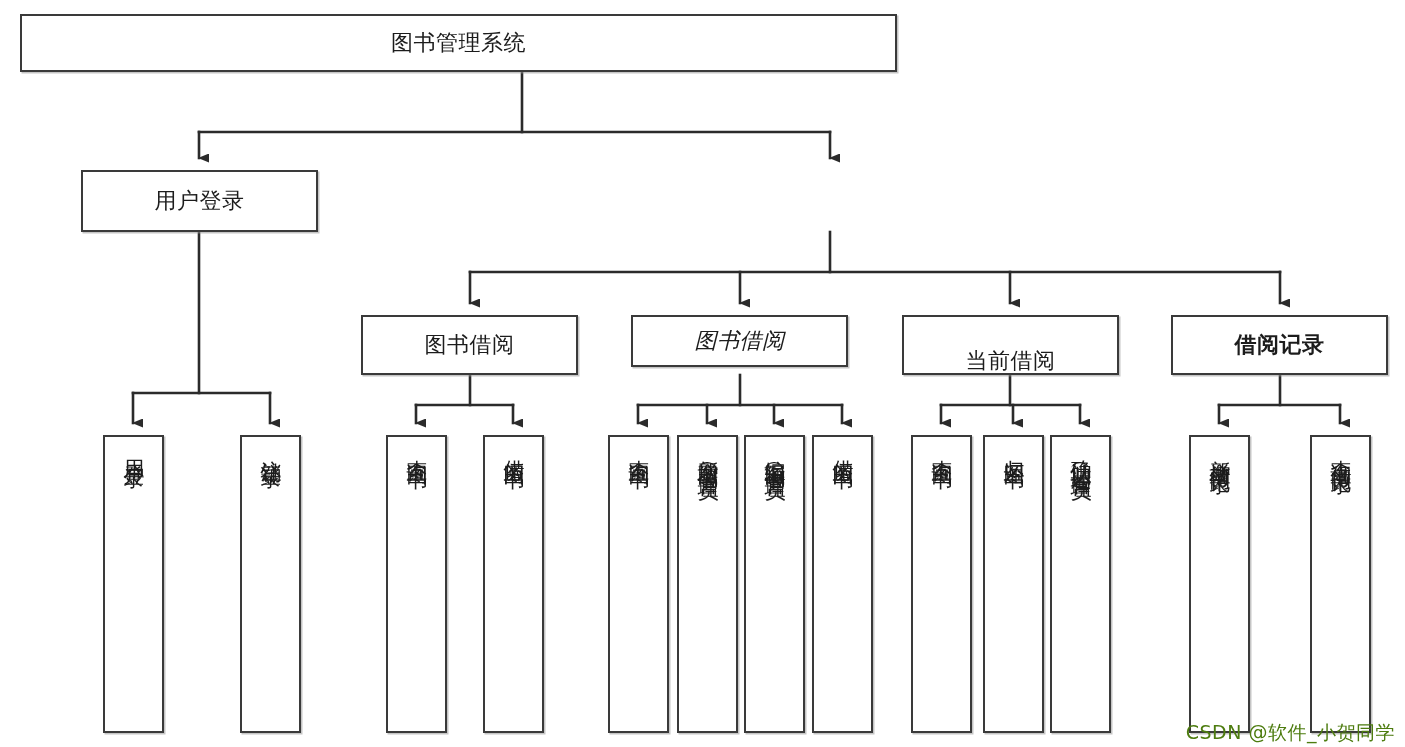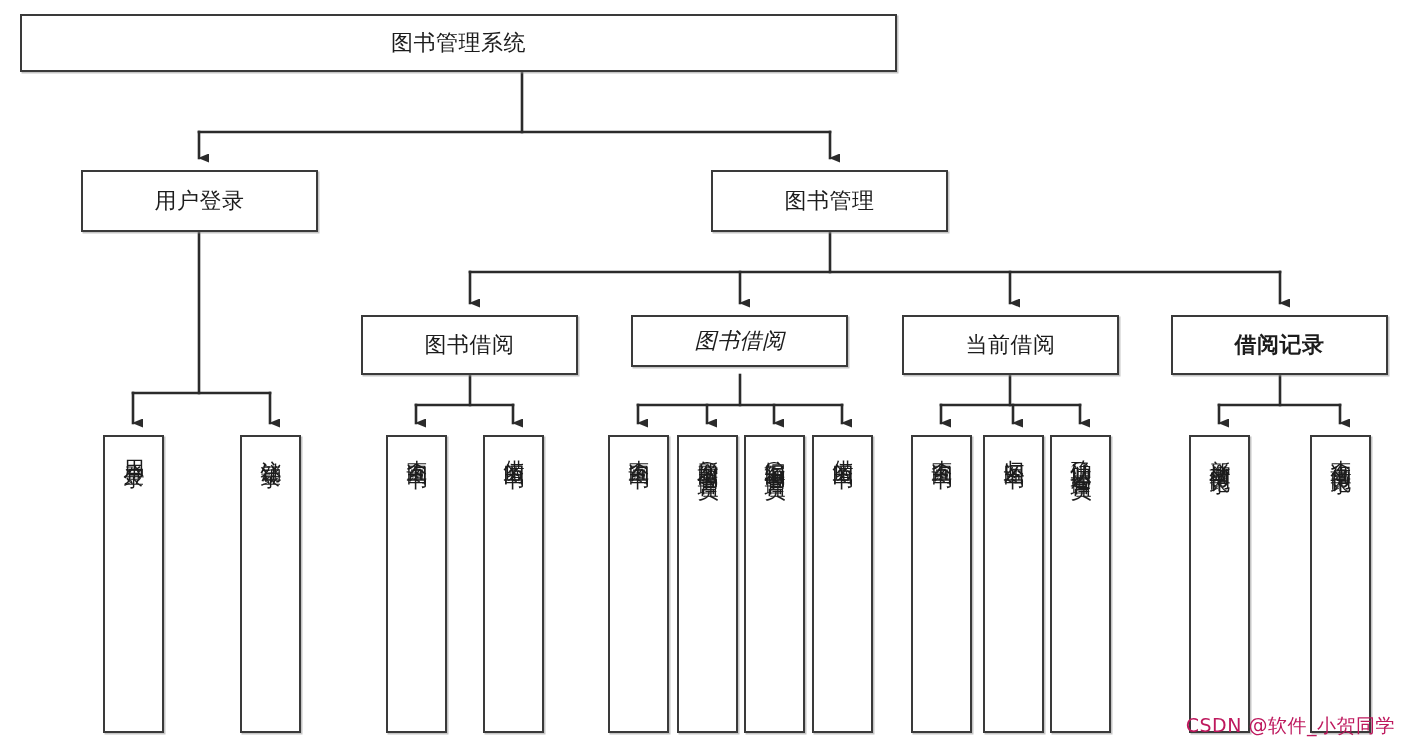--- a/index.html
+++ b/index.html
@@ -64,23 +64,23 @@
     box-shadow: 1.5px 1.5px 0 rgba(150,150,150,0.55);
     display: flex;
     align-items: flex-start;
     justify-content: center;
     padding-top: 6px;
     overflow: hidden;
   }
   .watermark {
     position: absolute;
     right: 10px;
-    bottom: 8px;
+    bottom: 1px;
     font-size: 19px;
-    color: #be185d;
+    color: #4d7c0f;
     white-space: nowrap;
     letter-spacing: 0.5px;
     pointer-events: none;
     margin-top: 20px;
   }
 </style>
 </head>
 <body>
 
 <div id="diagram-root">
@@ -135,31 +135,28 @@
     </g>
   </svg>
 
   <div class="node-box" style="left:20px; top:14px; width:877px; height:58px;">
     <span class="node-label-h">图书管理系统</span>
   </div>
 
   <div class="node-box" style="left:81px; top:170px; width:237px; height:62px;">
     <span class="node-label-h">用户登录</span>
   </div>
-  <div class="node-box" style="left:711px; top:170px; width:237px; height:62px;">
-    <span class="node-label-h">图书管理</span>
-  </div>
 
   <div class="node-box" style="left:361px; top:315px; width:217px; height:60px;">
     <span class="node-label-h">图书借阅</span>
   </div>
   <div class="node-box" style="left:631px; top:315px; width:217px; height:52px;font-style:italic;">
     <span class="node-label-h">图书借阅</span>
   </div>
-  <div class="node-box" style="left:902px; top:315px; width:217px; height:60px;">
+  <div class="node-box" style="left:902px; top:315px; width:217px; height:60px;align-items:flex-end;">
     <span class="node-label-h">当前借阅</span>
   </div>
   <div class="node-box" style="left:1171px; top:315px; width:217px; height:60px;font-weight:bold;">
     <span class="node-label-h">借阅记录</span>
   </div>
 
   <div class="leaf-box" style="left:103px; top:435px; width:61px; height:298px;">
     <span class="node-label-v">用户登录</span>
   </div>
   <div class="leaf-box" style="left:240px; top:435px; width:61px; height:298px;">

